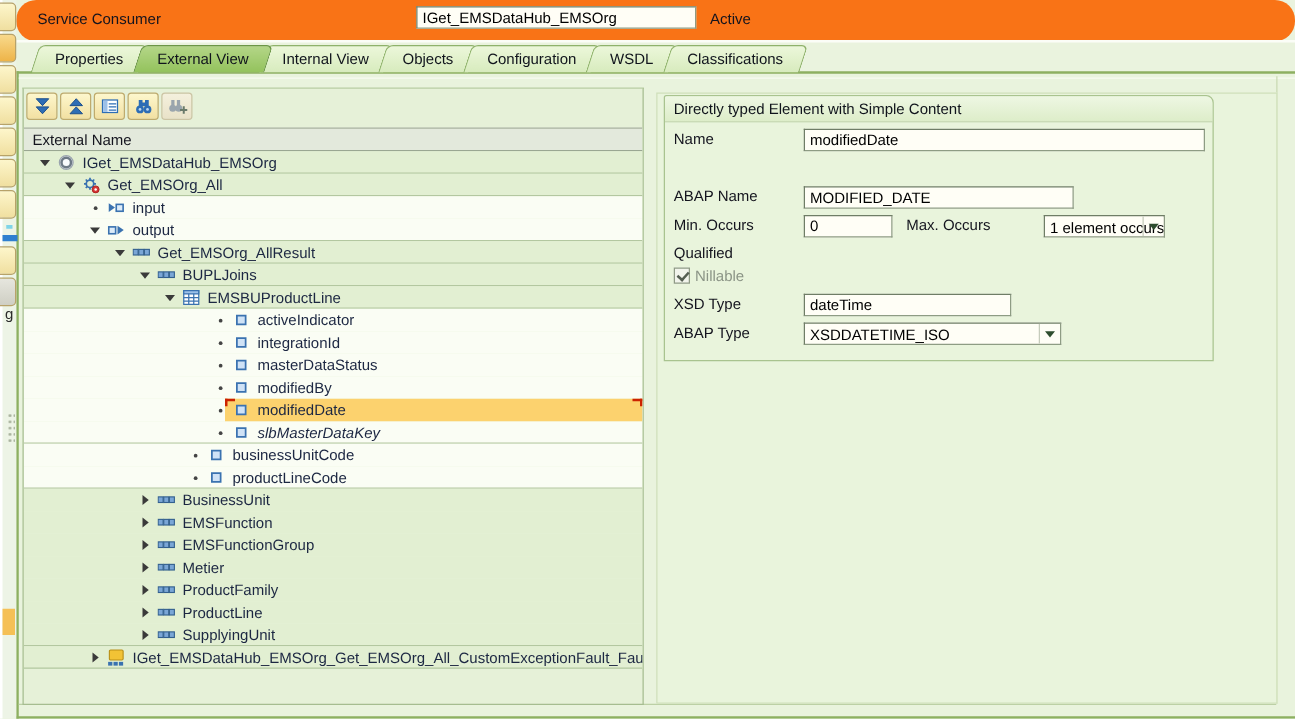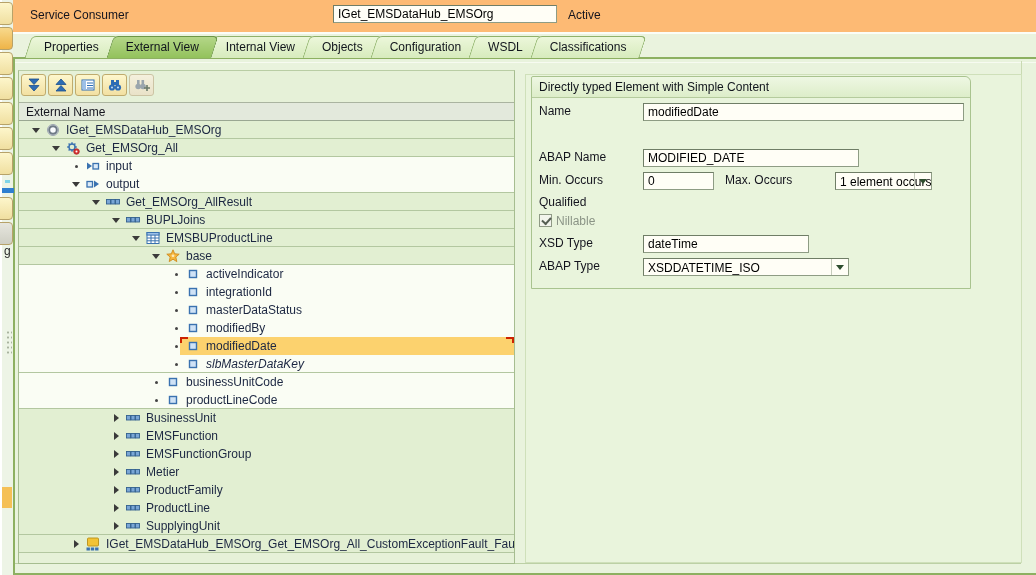--- a/index.html
+++ b/index.html
@@ -16,21 +16,21 @@
   .edge-btn.gray{background:linear-gradient(#e6e6de,#cfcfc4);}
   .edge-bluebar{position:absolute;left:0;width:12px;height:5px;background:#2f7fd0;}
   .edge-dots{position:absolute;left:4px;width:6px;height:24px;
     background-image:radial-gradient(circle,#a9b39e 1px,transparent 1.2px);
     background-size:4px 5px;}
   .edge-orange{position:absolute;left:0;width:10px;height:21px;background:#f5c056;}
   .edge-g{position:absolute;left:2px;color:#2b2b2b;font-size:12px;}
   .edge-cyan{position:absolute;left:3px;width:5px;height:3px;background:#7fd4e8;}
 
   
-  .topbar{position:absolute;left:13px;top:0;right:0;height:33px;background:#fdba74;}
+  .topbar{position:absolute;left:13px;top:0;right:0;height:33px;background:#f97316;border-radius:16px;}
   .topbar-label{position:absolute;left:17px;top:8px;color:#14141e;}
   .topbar-status{position:absolute;left:555px;top:8px;color:#14141e;}
   .sap-input{
     background:#fffef6;border:1px solid #8e9c84;border-top-color:#6f7d66;border-left-color:#6f7d66;
     box-sizing:border-box;font-family:"Liberation Sans",sans-serif;font-size:12px;color:#000;
     padding:0 4px;height:18px;line-height:16px;
   }
   .topbar-input{position:absolute;left:320px;top:5px;width:224px;}
   .top-sep{position:absolute;left:13px;top:32px;right:0;height:2px;background:#fbfdf7;}
 
@@ -268,30 +268,20 @@
             <rect x="1" y="1.5" width="12" height="11" fill="#fff" stroke="#3a72b0"></rect>
             <rect x="1" y="1.5" width="12" height="2.6" fill="#9cc0e8" stroke="#3a72b0"></rect>
             <line x1="5" y1="4" x2="5" y2="12.5" stroke="#3a72b0"></line>
             <line x1="9" y1="4" x2="9" y2="12.5" stroke="#3a72b0"></line>
             <line x1="1" y1="7" x2="13" y2="7" stroke="#3a72b0"></line>
             <line x1="1" y1="9.8" x2="13" y2="9.8" stroke="#3a72b0"></line>
           </svg>
         </span>
         <span class="tlabel-node" style="left: 147px;">EMSBUProductLine</span>
       </div>
-      <div class="trow bg-g sep">
-        <span class="arrow expanded" style="left: 133px;"></span>
-        <span class="ticon" style="left: 147px;">
-          <svg width="14" height="14">
-            <path d="M7 0.8 L8.7 4.8 L13.2 5.2 L9.8 8 L10.8 12.6 L7 10.2 L3.2 12.6 L4.2 8 L0.8 5.2 L5.3 4.8 Z" fill="#f6b73c" stroke="#cf8a1d" stroke-width="0.9"></path>
-            <circle cx="7" cy="6.8" r="1.4" fill="#fde9b8"></circle>
-          </svg>
-        </span>
-        <span class="tlabel-node" style="left: 167px;">base</span>
-      </div>
       <div class="trow bg-w">
         <span class="arrow dot" style="left: 153px;"></span>
         <span class="ticon" style="left: 167px;">
           <svg width="14" height="14">
             <rect x="3.5" y="3.5" width="7" height="7" fill="#cfe2f6" stroke="#3a72b0" stroke-width="1.4"></rect>
           </svg>
         </span>
         <span class="tlabel-node" style="left: 187px;">activeIndicator</span>
       </div>
       <div class="trow bg-w">

